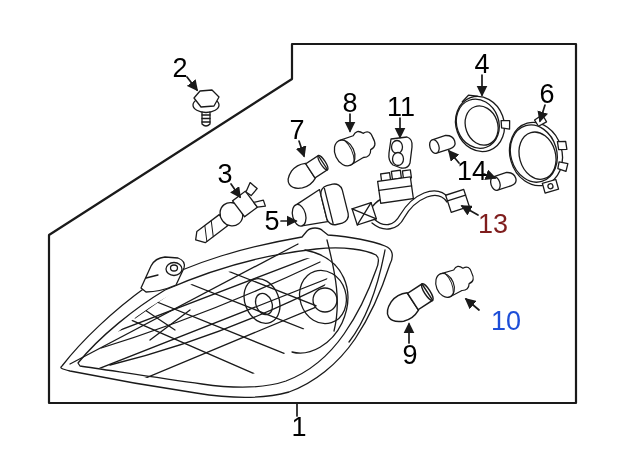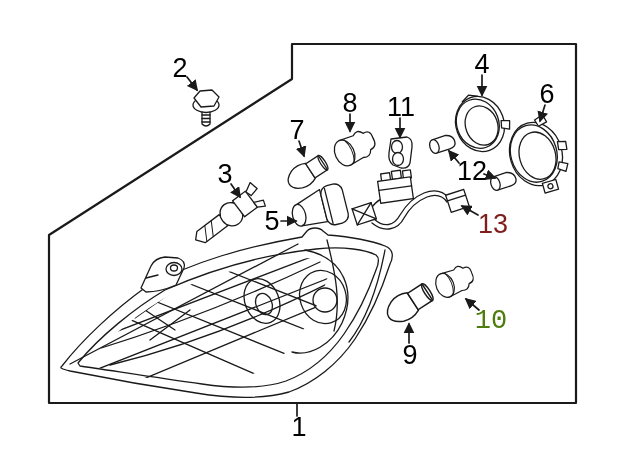--- a/index.html
+++ b/index.html
@@ -198,18 +198,18 @@
   <div id="label-layer">
       <div class="callout-num" style="left: 299px; top: 427px; color: rgb(0, 0, 0);">1</div>
       <div class="callout-num" style="left: 180px; top: 68px; color: rgb(0, 0, 0);">2</div>
       <div class="callout-num" style="left: 225px; top: 174px; color: rgb(0, 0, 0);">3</div>
       <div class="callout-num" style="left: 482px; top: 64px; color: rgb(0, 0, 0);">4</div>
       <div class="callout-num" style="left: 272px; top: 221px; color: rgb(0, 0, 0);">5</div>
       <div class="callout-num" style="left: 547px; top: 94px; color: rgb(0, 0, 0);">6</div>
       <div class="callout-num" style="left: 297px; top: 130px; color: rgb(0, 0, 0);">7</div>
       <div class="callout-num" style="left: 350px; top: 103px; color: rgb(0, 0, 0);">8</div>
       <div class="callout-num" style="left: 410px; top: 355px; color: rgb(0, 0, 0);">9</div>
-      <div class="callout-num" style="left: 491px; top: 321px; color: #4d7c0f; font-family: Liberation Mono, monospace;">10</div>
+      <div class="callout-num" style="left: 506px; top: 321px; color: #1d4ed8;">10</div>
       <div class="callout-num" style="left: 401px; top: 107px; color: rgb(0, 0, 0);">11</div>
-      <div class="callout-num" style="left: 472px; top: 171px; color: rgb(0, 0, 0);">12</div>
+      <div class="callout-num" style="left: 472px; top: 171px; color: rgb(0, 0, 0);">14</div>
       <div class="callout-num" style="left: 493px; top: 224px; color: #7f1d1d;">13</div>
     </div>
 </div>
 
 </body></html>

